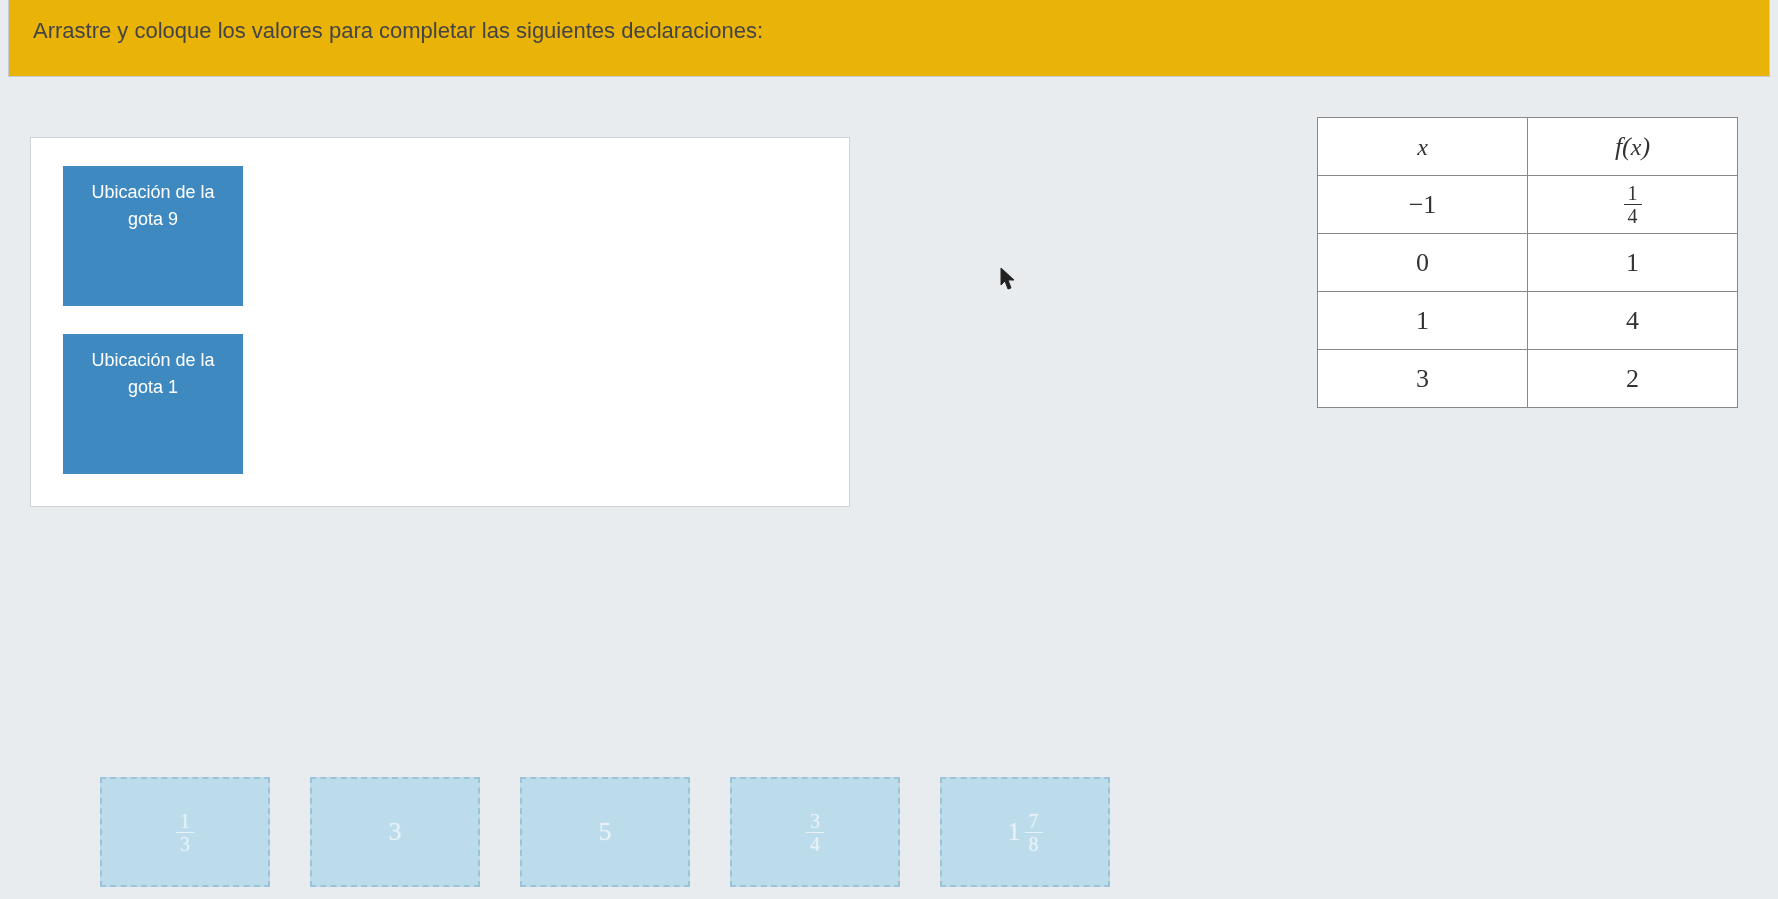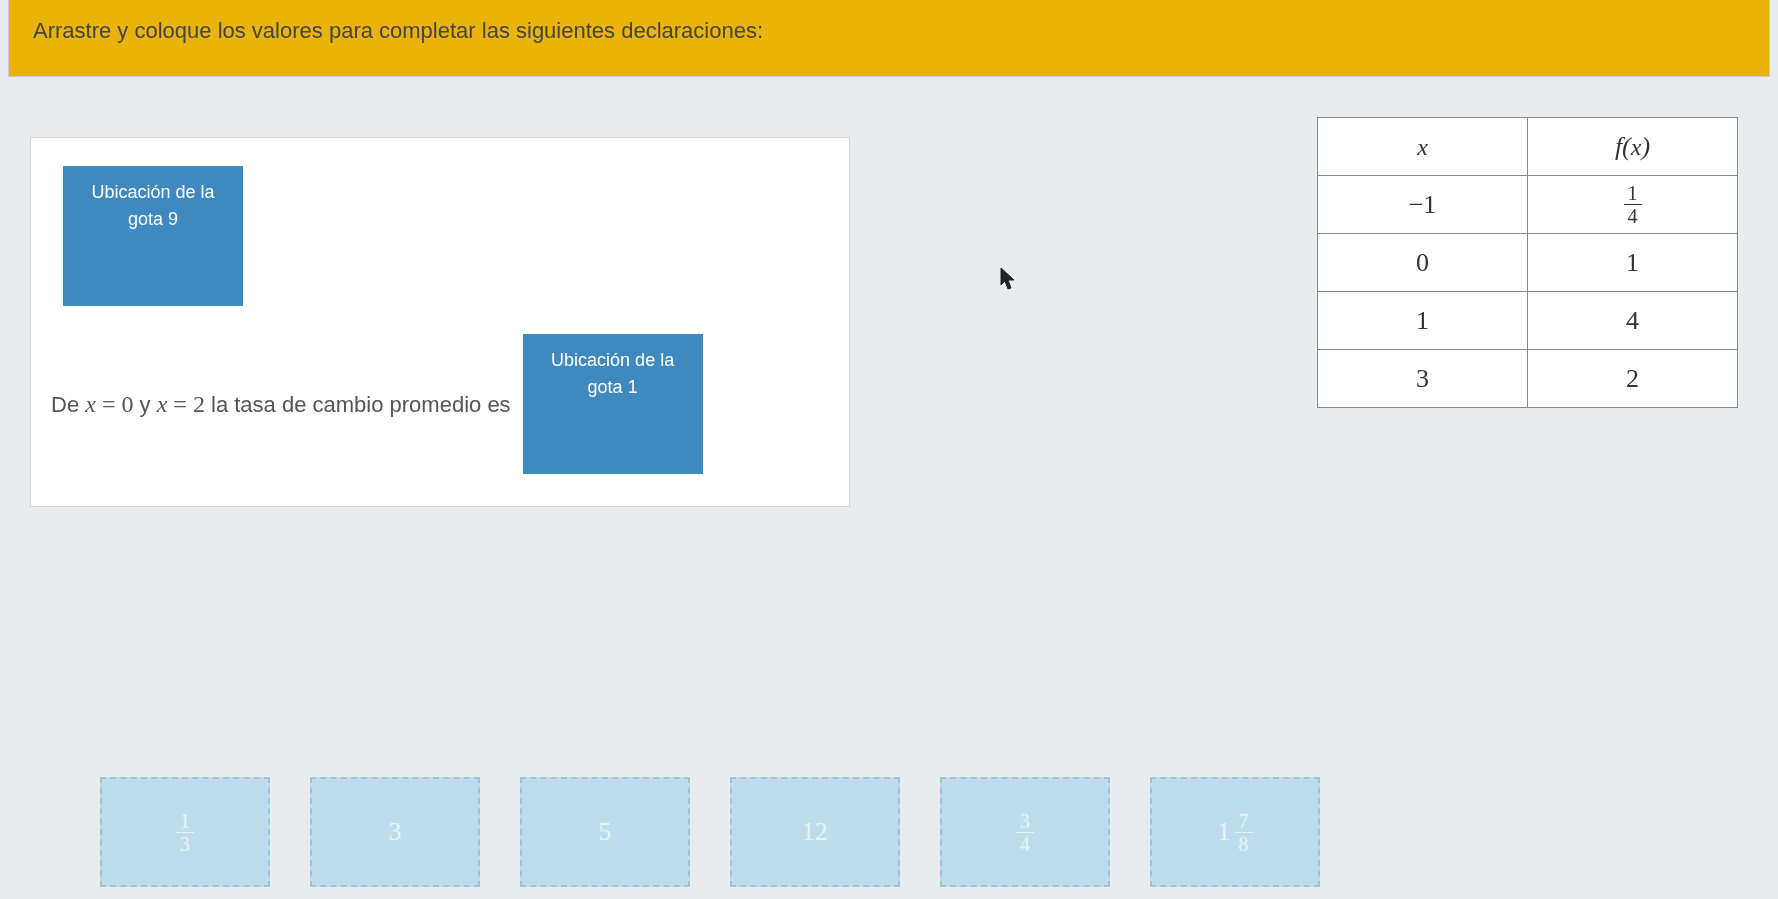--- a/index.html
+++ b/index.html
@@ -137,23 +137,20 @@
   <div class="statements-box">
 
     <div class="statement-row">
       <div class="drop-target">
         <span class="dt-line1">Ubicación de la</span>
         <span class="dt-line2">gota 9</span>
       </div>
     </div>
 
     <div class="statement-row">
-      <span class="statement-text">
-        <span>De </span><span class="math-it">x</span><span class="math-rm"> = </span><span class="math-rm">0</span><span> y </span><span class="math-it">x</span><span class="math-rm"> = </span><span class="math-rm">2</span><span> la tasa de cambio promedio es</span>
-      </span>
       <div class="drop-target">
         <span class="dt-line1">Ubicación de la</span>
         <span class="dt-line2">gota 1</span>
       </div>
     </div>
 
   </div>
 
   <table class="data-table">
     <thead>
@@ -200,23 +197,20 @@
         <span class="den">3</span>
       </span>
     </div>
     <div class="chip">
       <span>3</span>
     </div>
     <div class="chip">
       <span>5</span>
     </div>
     <div class="chip">
-      <span>12</span>
-    </div>
-    <div class="chip">
       <span class="frac">
         <span class="num">3</span>
         <span class="den">4</span>
       </span>
     </div>
     <div class="chip">
       <span style="margin-right:4px;">1</span>
       <span class="frac">
         <span class="num">7</span>
         <span class="den">8</span>

